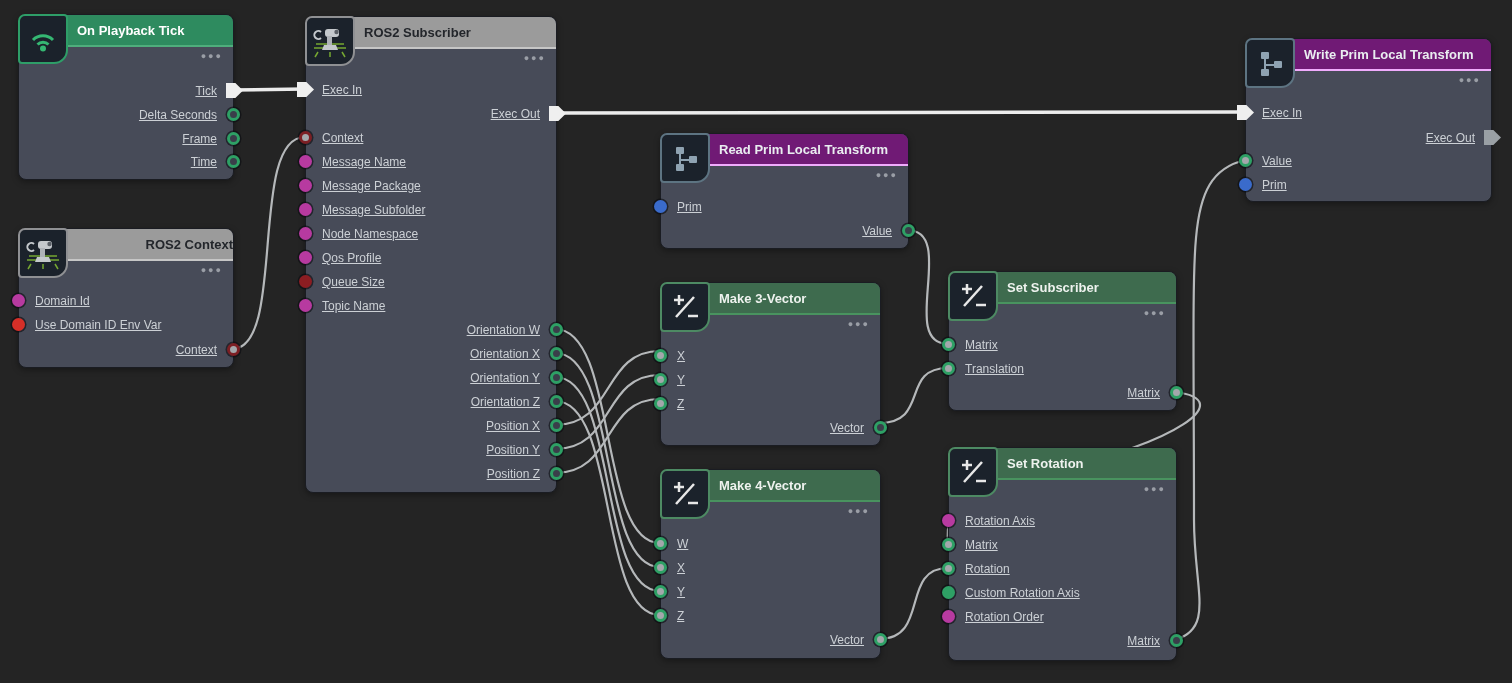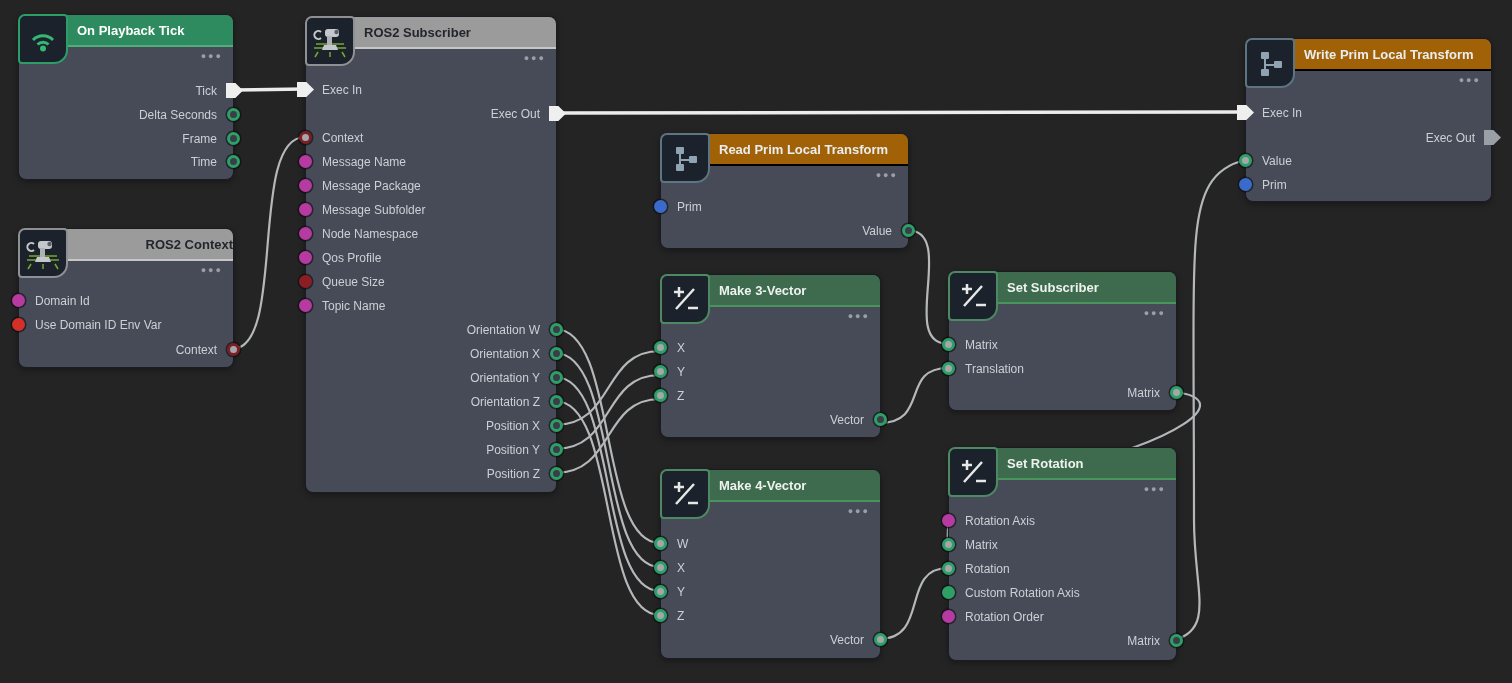--- a/index.html
+++ b/index.html
@@ -7,30 +7,30 @@
           font-family:"Liberation Sans",sans-serif;}
   #wires{position:absolute;left:0;top:0;width:1512px;height:683px;z-index:1;}
   .node{position:absolute;background:#474b58;border:1px solid #1a1c22;border-radius:8px;
         z-index:2;box-shadow:0 2px 6px rgba(0,0,0,.35);}
   .hdr{position:absolute;left:0;right:0;top:0;height:32px;border-radius:7px 7px 0 0;
        line-height:32px;font-size:13px;font-weight:700;padding-left:58px;box-sizing:border-box;
        white-space:nowrap;overflow:hidden;}
   .hdr.green{background:#2e8b5f;color:#ffffff;border-bottom:2px solid #4fae7c;}
   .hdr.dgreen{background:#3e6b4e;color:#eef2ee;border-bottom:2px solid #49935f;}
   .hdr.gray{background:#9b9b9b;color:#23262b;border-bottom:2px solid #c6c6c6;}
-  .hdr.slate{background:#a16207;color:#e9edf0;border-bottom:2px solid #000000;}
+  .hdr.slate{background:#701a75;color:#e9edf0;border-bottom:2px solid #f0abfc;}
   .iconbox{position:absolute;left:-1px;top:-1px;width:46px;height:46px;background:#1b222b;
            border-radius:7px 4px 14px 4px;z-index:3;display:flex;align-items:center;justify-content:center;}
   .iconbox.b-green{border:2px solid #2e9e68;}
   .iconbox.b-dgreen{border:2px solid #4d8a63;}
   .iconbox.b-gray{border:2px solid #8f9093;}
   .iconbox.b-slate{border:2px solid #5d7482;}
   .dots{position:absolute;right:10px;top:36px;font-size:9px;letter-spacing:2px;color:#9a9ea6;line-height:10px;}
   .row{position:absolute;left:0;right:0;height:24px;font-size:12px;color:#ccd0d5;}
-  .row .lbl{position:absolute;top:4px;line-height:16px;white-space:nowrap;}
+  .row .lbl{position:absolute;top:4px;line-height:16px;white-space:nowrap;text-decoration:underline;}
   .row.in .lbl{left:16px;}
   .row.out .lbl{right:16px;}
   .pin{position:absolute;box-sizing:border-box;}
   .circ{width:13px;height:13px;border-radius:50%;top:5px;box-shadow:0 0 0 1.5px rgba(10,12,16,.6);}
   .row.in .circ{left:-7px;} .row.out .circ{right:-7px;}
   .solid-magenta{background:#b73aa0;}
   .solid-darkred{background:#8c1d22;}
   .solid-red{background:#d62f28;}
   .solid-blue{background:#3a6bcb;}
   .solid-green{background:#2ea065;}
@@ -218,21 +218,21 @@
   <div class="row in" style="top:61px">
         <span class="pin circ solid-blue"></span>
         <span class="lbl">Prim</span>
       </div>
   <div class="row out" style="top:85px">
         <span class="lbl">Value</span>
         <span class="pin circ ring-green"></span>
       </div>
 </div>
 
-<div class="node" style="left:660px;top:274px;width:219px;height:162px;">
+<div class="node" style="left:660px;top:282px;width:219px;height:162px;">
   <div class="hdr dgreen"><span>Make 3-Vector</span></div>
   <div class="iconbox b-dgreen">
     <svg class="icn" width="36" height="36" viewBox="0 0 36 36">
       <path d="M7 11 H17 M12 6 V16" stroke="#e8e8e8" stroke-width="2.5" fill="none"></path>
       <path d="M9 28 L27 8" stroke="#e8e8e8" stroke-width="2.5" fill="none"></path>
       <path d="M21 27 H31" stroke="#e8e8e8" stroke-width="2.5" fill="none"></path>
     </svg>
   </div>
   <div class="dots">●●●</div>
   <div class="row in" style="top:61px">

